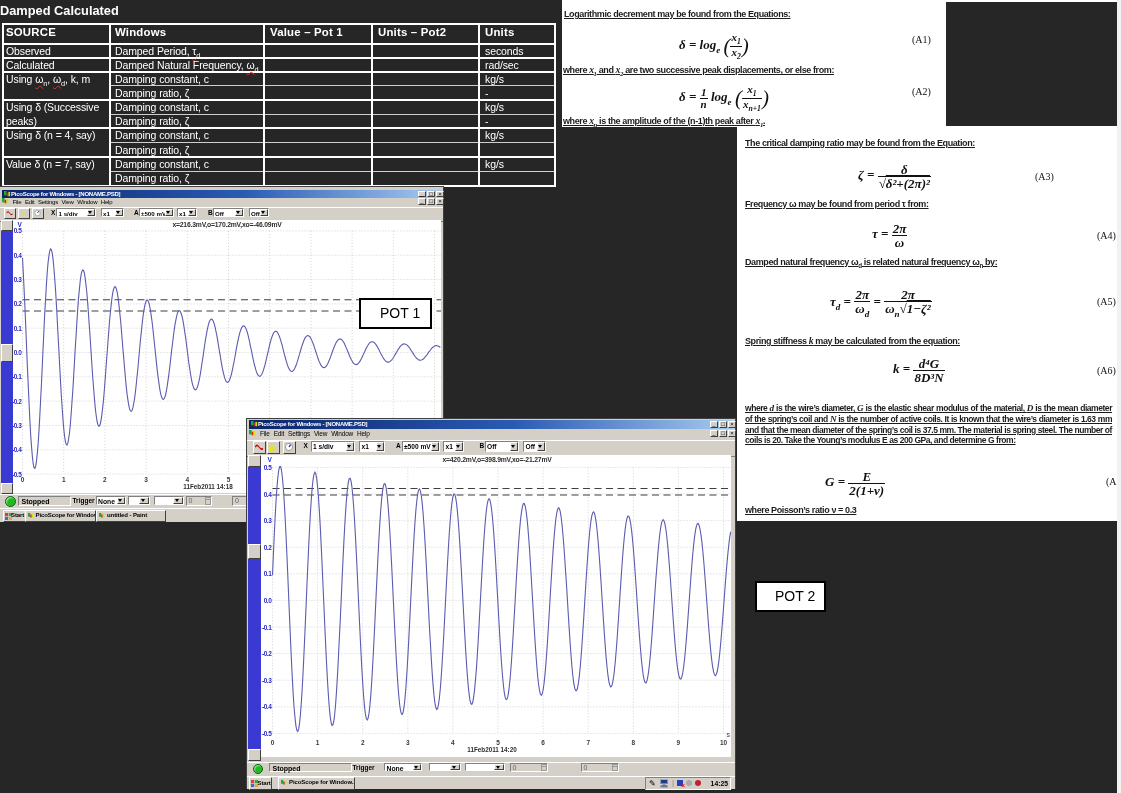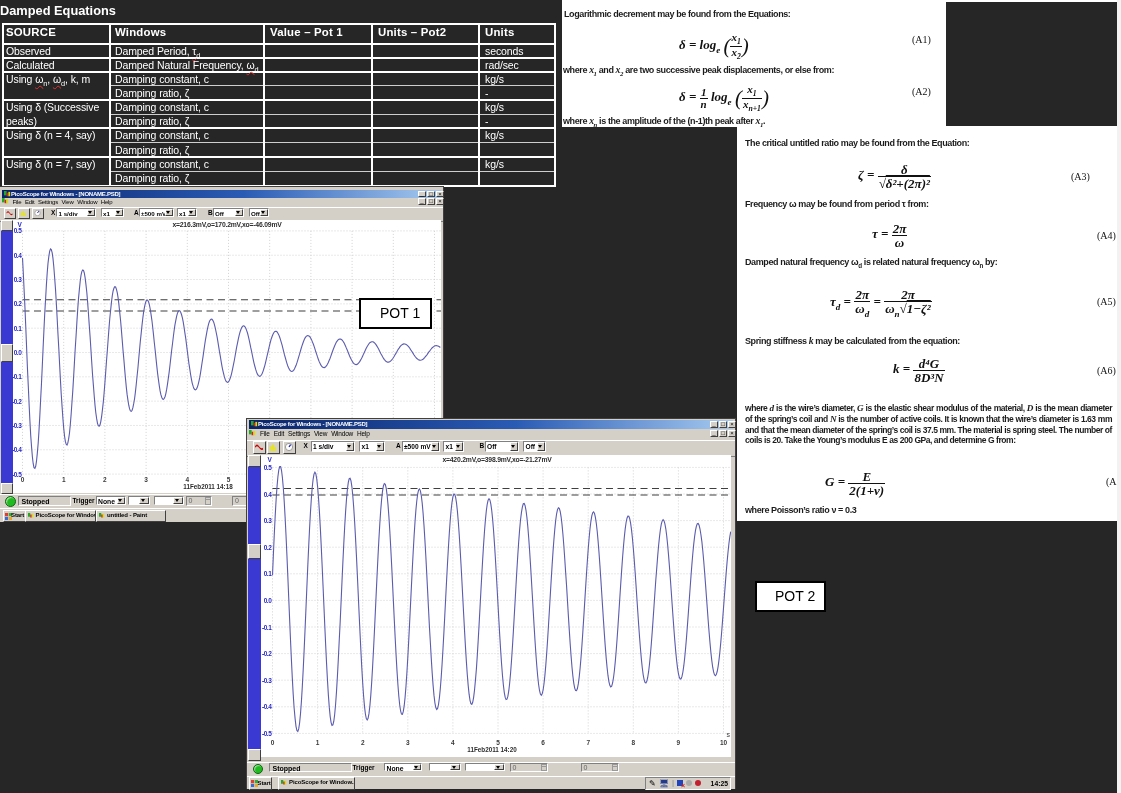--- a/index.html
+++ b/index.html
@@ -6,21 +6,21 @@
 .abs{position:absolute;}
 .wl{background:#fff;}
 
 .tb-line{position:absolute;background:#fff;}
 .tb-line2{position:absolute;background:rgba(255,255,255,0.78);}
 .tb-txt{position:absolute;color:#fff;font-size:10.5px;letter-spacing:-0.1px;white-space:nowrap;color:#fff;}
 .tb-hd{position:absolute;color:#fff;font-size:11.4px;font-weight:bold;white-space:nowrap;letter-spacing:0.2px;}
 .sq{text-decoration-line:underline;text-decoration-style:wavy;text-decoration-color:#e03030;text-decoration-thickness:1px;text-underline-offset:2px;}
 sub{font-size:70%;}
 
-.ptxt{position:absolute;color:#1c1c1c;font-size:9px;letter-spacing:-0.4px;font-weight:bold;white-space:nowrap;}
+.ptxt{position:absolute;color:#1c1c1c;font-size:9px;letter-spacing:-0.4px;font-weight:bold;white-space:nowrap;text-decoration:underline;}
 .ptxt i{font-family:"Liberation Serif",serif;font-size:1.08em;}
 .eq{position:absolute;color:#111;font-family:"Liberation Serif",serif;font-style:italic;font-weight:bold;font-size:13px;white-space:nowrap;}
 .eqlab{position:absolute;color:#111;font-family:"Liberation Serif",serif;font-size:10px;white-space:nowrap;}
 .frac{display:inline-block;vertical-align:middle;text-align:center;}
 .frac .num{display:block;line-height:1;padding:0 1px;}
 .frac .den{display:block;line-height:1;border-top:1px solid #111;padding:0 1px;}
 .bp{font-size:21px;font-weight:normal;vertical-align:middle;line-height:0;}
 
 .win{position:absolute;background:#d4d0c8;box-shadow:0 0 0 1px #404040;}
 .tbar{position:absolute;left:2px;background:linear-gradient(90deg,#0a246a 0%,#2a5bb4 55%,#a6caf0 100%);}
@@ -39,21 +39,21 @@
 .sbtn{position:absolute;background:#d4d0c8;border:1px solid;border-color:#fff #404040 #404040 #fff;}
 .thumb{position:absolute;background:#d4d0c8;border:1px solid;border-color:#fff #404040 #404040 #fff;}
 .stat{position:absolute;background:#d4d0c8;border-top:1px solid #fff;}
 .task{position:absolute;background:#d4d0c8;border-top:1px solid #fff;}
 .tk{position:absolute;background:#d4d0c8;border:1px solid;border-color:#fff #404040 #404040 #fff;font-size:6px;font-weight:bold;color:#000;overflow:hidden;white-space:nowrap;letter-spacing:-0.1px;}
 .pot{position:absolute;background:#fff;border:2px solid #000;color:#000;font-size:14px;}
 </style></head><body>
 <div class="abs wl" style="left:562px;top:0;width:559px;height:127px;"></div>
 <div class="abs" style="left:946px;top:2px;width:171px;height:125px;background:#262626;"></div>
 <div class="abs wl" style="left:737px;top:126px;width:384px;height:395px;"></div>
-<div class="abs" style="left:0px;top:2.5px;color:#fff;font-size:12.8px;font-weight:bold;">Damped Equations</div>
+<div class="abs" style="left:0px;top:2.5px;color:#fff;font-size:12.8px;font-weight:bold;">Damped Calculated</div>
 <div class="tb-line" style="left:2px;top:22.5px;width:554px;height:2px;"></div>
 <div class="tb-line" style="left:2px;top:43px;width:554px;height:2px;"></div>
 <div class="tb-line" style="left:2px;top:56.5px;width:554px;height:2px;"></div>
 <div class="tb-line" style="left:2px;top:70.5px;width:554px;height:2px;"></div>
 <div class="tb-line" style="left:2px;top:99px;width:554px;height:2px;"></div>
 <div class="tb-line" style="left:2px;top:127px;width:554px;height:2px;"></div>
 <div class="tb-line" style="left:2px;top:156px;width:554px;height:2px;"></div>
 <div class="tb-line" style="left:2px;top:184.5px;width:554px;height:2px;"></div>
 <div class="tb-line2" style="left:110px;top:85px;width:446px;height:1px;"></div>
 <div class="tb-line2" style="left:110px;top:113.5px;width:446px;height:1px;"></div>
@@ -86,31 +86,31 @@
 <div class="tb-txt" style="left:485px;top:129.0px;">kg/s</div>
 <div class="tb-txt" style="left:115px;top:143.5px;">Damping ratio, ζ</div>
 <div class="tb-txt" style="left:115px;top:158.0px;">Damping constant, c</div>
 <div class="tb-txt" style="left:485px;top:158.0px;">kg/s</div>
 <div class="tb-txt" style="left:115px;top:172.3px;">Damping ratio, ζ</div>
 <div class="tb-txt" style="left:6px;top:45.0px;line-height:13.5px;text-align:center;">Observed</div>
 <div class="tb-txt" style="left:6px;top:58.5px;line-height:13.5px;">Calculated</div>
 <div class="tb-txt" style="left:6px;top:72.5px;line-height:13.5px;">Using <span class="sq">ω<sub>n</sub></span>, <span class="sq">ω<sub>d</sub></span>, k, m</div>
 <div class="tb-txt" style="left:6px;top:101.0px;line-height:13.5px;">Using δ (Successive<br>peaks)</div>
 <div class="tb-txt" style="left:6px;top:129.0px;line-height:13.5px;">Using δ (n = 4, say)</div>
-<div class="tb-txt" style="left:6px;top:158.0px;line-height:13.5px;">Using δ (n = 7, say)</div>
+<div class="tb-txt" style="left:6px;top:158.0px;line-height:13.5px;">Value δ (n = 7, say)</div>
 <div class="ptxt" style="left:564px;top:9px;">Logarithmic decrement may be found from the Equations:</div>
 <div class="eq" style="left:679px;top:32px;">δ = log<sub>e</sub> <span class="bp">(</span><span class="frac" style="font-size:11px;"><span class="num">x<sub>1</sub></span><span class="den">x<sub>2</sub></span></span><span class="bp">)</span></div>
 <div class="eqlab" style="left:912px;top:34px;">(A1)</div>
 <div class="ptxt" style="left:563px;top:64px;">where <i style="font-family:'Liberation Serif';">x<sub>1</sub></i> and <i style="font-family:'Liberation Serif';">x<sub>2</sub></i> are two successive peak displacements, or else from:</div>
 <div class="eq" style="left:679px;top:84px;">δ = <span class="frac" style="font-size:11px;"><span class="num">1</span><span class="den">n</span></span> log<sub>e</sub> <span class="bp">(</span><span class="frac" style="font-size:11px;"><span class="num">x<sub>1</sub></span><span class="den">x<sub>n+1</sub></span></span><span class="bp">)</span></div>
 <div class="eqlab" style="left:912px;top:86px;">(A2)</div>
 <div class="ptxt" style="left:563px;top:114.5px;">where <i style="font-family:'Liberation Serif';">x<sub>n</sub></i> is the amplitude of the (n-1)th peak after <i style="font-family:'Liberation Serif';">x<sub>1</sub></i>.</div>
-<div class="ptxt" style="left:745px;top:138px;">The critical untitled ratio may be found from the Equation:</div>
+<div class="ptxt" style="left:745px;top:138px;">The critical damping ratio may be found from the Equation:</div>
 <div class="eq" style="left:858px;top:163px;">ζ = <span class="frac"><span class="num">δ</span><span class="den">√<span style="text-decoration:overline;">δ²+(2π)²</span></span></span></div>
-<div class="eqlab" style="left:1071px;top:171px;">(A3)</div>
+<div class="eqlab" style="left:1035px;top:171px;">(A3)</div>
 <div class="ptxt" style="left:745px;top:199px;">Frequency ω may be found from period τ from:</div>
 <div class="eq" style="left:872px;top:222px;">τ = <span class="frac"><span class="num">2π</span><span class="den">ω</span></span></div>
 <div class="eqlab" style="left:1097px;top:230px;">(A4)</div>
 <div class="ptxt" style="left:745px;top:257px;">Damped natural frequency ω<sub>d</sub> is related natural frequency ω<sub>n</sub> by:</div>
 <div class="eq" style="left:830px;top:288px;">τ<sub>d</sub> = <span class="frac"><span class="num">2π</span><span class="den">ω<sub>d</sub></span></span> = <span class="frac"><span class="num">2π</span><span class="den">ω<sub>n</sub>√<span style="text-decoration:overline;">1−ζ²</span></span></span></div>
 <div class="eqlab" style="left:1097px;top:296px;">(A5)</div>
 <div class="ptxt" style="left:745px;top:335px;">Spring stiffness <i style="font-family:'Liberation Serif';">k</i> may be calculated from the equation:</div>
 <div class="eq" style="left:893px;top:357px;">k = <span class="frac"><span class="num">d⁴G</span><span class="den">8D³N</span></span></div>
 <div class="eqlab" style="left:1097px;top:365px;">(A6)</div>
 <div class="ptxt" style="left:745px;top:403px;width:367px;white-space:normal;line-height:10.8px;text-align:justify;font-size:8.5px;letter-spacing:-0.45px;">where <i>d</i> is the wire’s diameter, <i>G</i> is the elastic shear modulus of the material, <i>D</i> is the mean diameter of the spring’s coil and <i>N</i> is the number of active coils. It is known that the wire’s diameter is 1.63 mm and that the mean diameter of the spring’s coil is 37.5 mm. The material is spring steel. The number of coils is 20. Take the Young’s modulus E as 200 GPa, and determine G from:</div>

